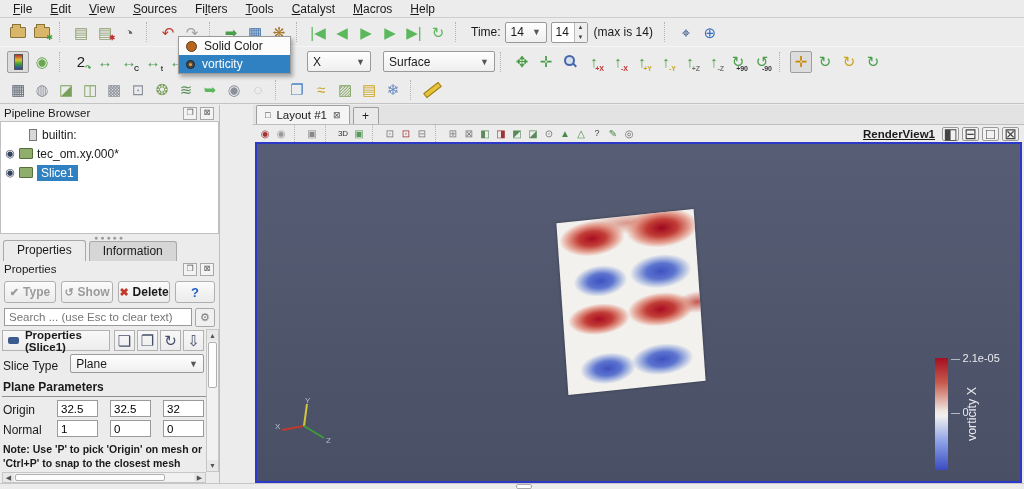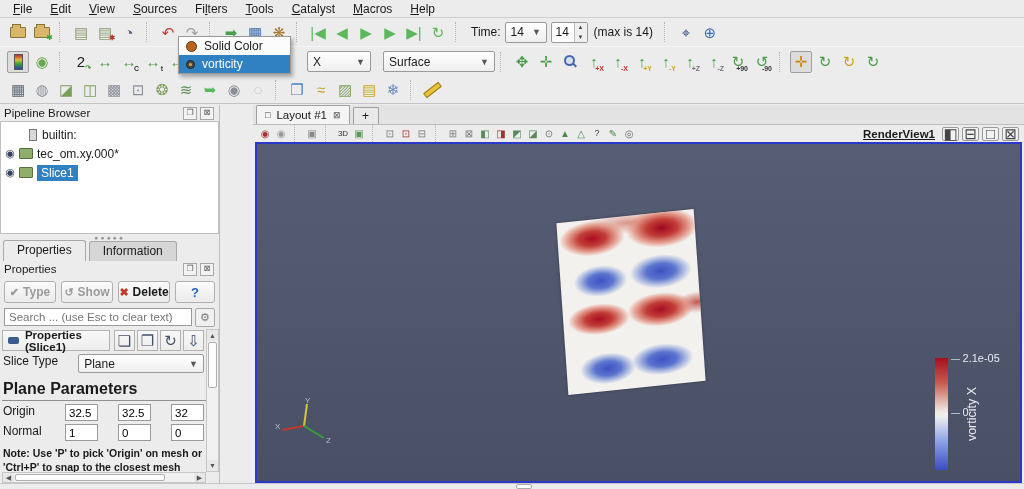--- a/index.html
+++ b/index.html
@@ -78,23 +78,23 @@
   .search-row { display:flex; padding:2px 4px; gap:3px; flex:0 0 auto; }
   .search-input { flex:1; height:18px; border:1px solid #9a9a9a; background:#fff; font-size:11.5px; color:#808080; padding:0 4px; font-family:"Liberation Sans",sans-serif; }
   .gear-btn { flex:0 0 20px; height:19px; border:1px solid #a8a8a8; border-radius:2px; background:#f0f0f0; color:#7a7a7a; font-size:11px; display:flex; align-items:center; justify-content:center; }
 
   #props-scroll { position:relative; flex:1; margin-left:2px; overflow:hidden; }
   #props-content { position:absolute; left:0; top:0; right:13px; bottom:11px; overflow:hidden; }
   .sec-hdr-row { display:flex; align-items:center; gap:3px; margin:1px 1px 2px 0; }
   .sec-hdr { flex:1; height:21px; border:1px solid #b2b2b2; background:linear-gradient(#f8f8f8,#ededed); display:flex; align-items:center; gap:6px; padding:0 5px; font-weight:bold; font-size:11.5px; }
   .chip { width:14px; height:7px; background:#3b5b8f; border-radius:2px; }
   .hdr-btn { width:21px; height:21px; border:1px solid #b2b2b2; background:linear-gradient(#f8f8f8,#ededed); font-size:11px; color:#44506a; display:flex; align-items:center; justify-content:center; }
-  .frow { display:flex; align-items:flex-start; margin:3px 2px 3px 1px; gap:20px; font-size:12px; }
+  .frow { display:flex; align-items:flex-end; margin:3px 2px 3px 1px; gap:12px; font-size:12px; }
   .combo-fill { flex:1; height:19px; }
-  .pp-hdr { font-weight:bold; font-size:16px; border-bottom:1px solid #8f8f8f; padding:4px 1px 2px; margin:2px 0 1px; }
+  .pp-hdr { font-weight:bold; font-size:12px; border-bottom:1px solid #8f8f8f; padding:4px 1px 2px; margin:2px 0 1px; }
   .checkbox { width:13px; height:13px; border:1px solid #8a8a8a; background:#fff; border-radius:2px; }
   .tinput { flex:1; min-width:0; height:17px; border:1px solid #9a9a9a; font-size:11.5px; padding:0 3px; font-family:"Liberation Sans",sans-serif; }
   .flabel-o { width:42px; }
   .note { font-weight:bold; font-size:10.5px; padding:3px 1px 0; line-height:1.3; }
 
   .vscroll { position:absolute; right:0; top:0; bottom:11px; width:13px; background:#f1f1f1; border:1px solid #c6c6c6; display:flex; flex-direction:column; align-items:stretch; }
   .sarrow { height:11px; display:flex; align-items:center; justify-content:center; font-size:7px; color:#555; background:#e8e8e8; }
   .vthumb { height:46px; margin:1px; background:#fdfdfd; border:1px solid #b0b0b0; border-radius:2px; }
   .vfill { flex:1; }
   .hscroll { position:absolute; left:0; right:13px; bottom:0; height:11px; background:#f1f1f1; border:1px solid #c6c6c6; display:flex; align-items:stretch; }

